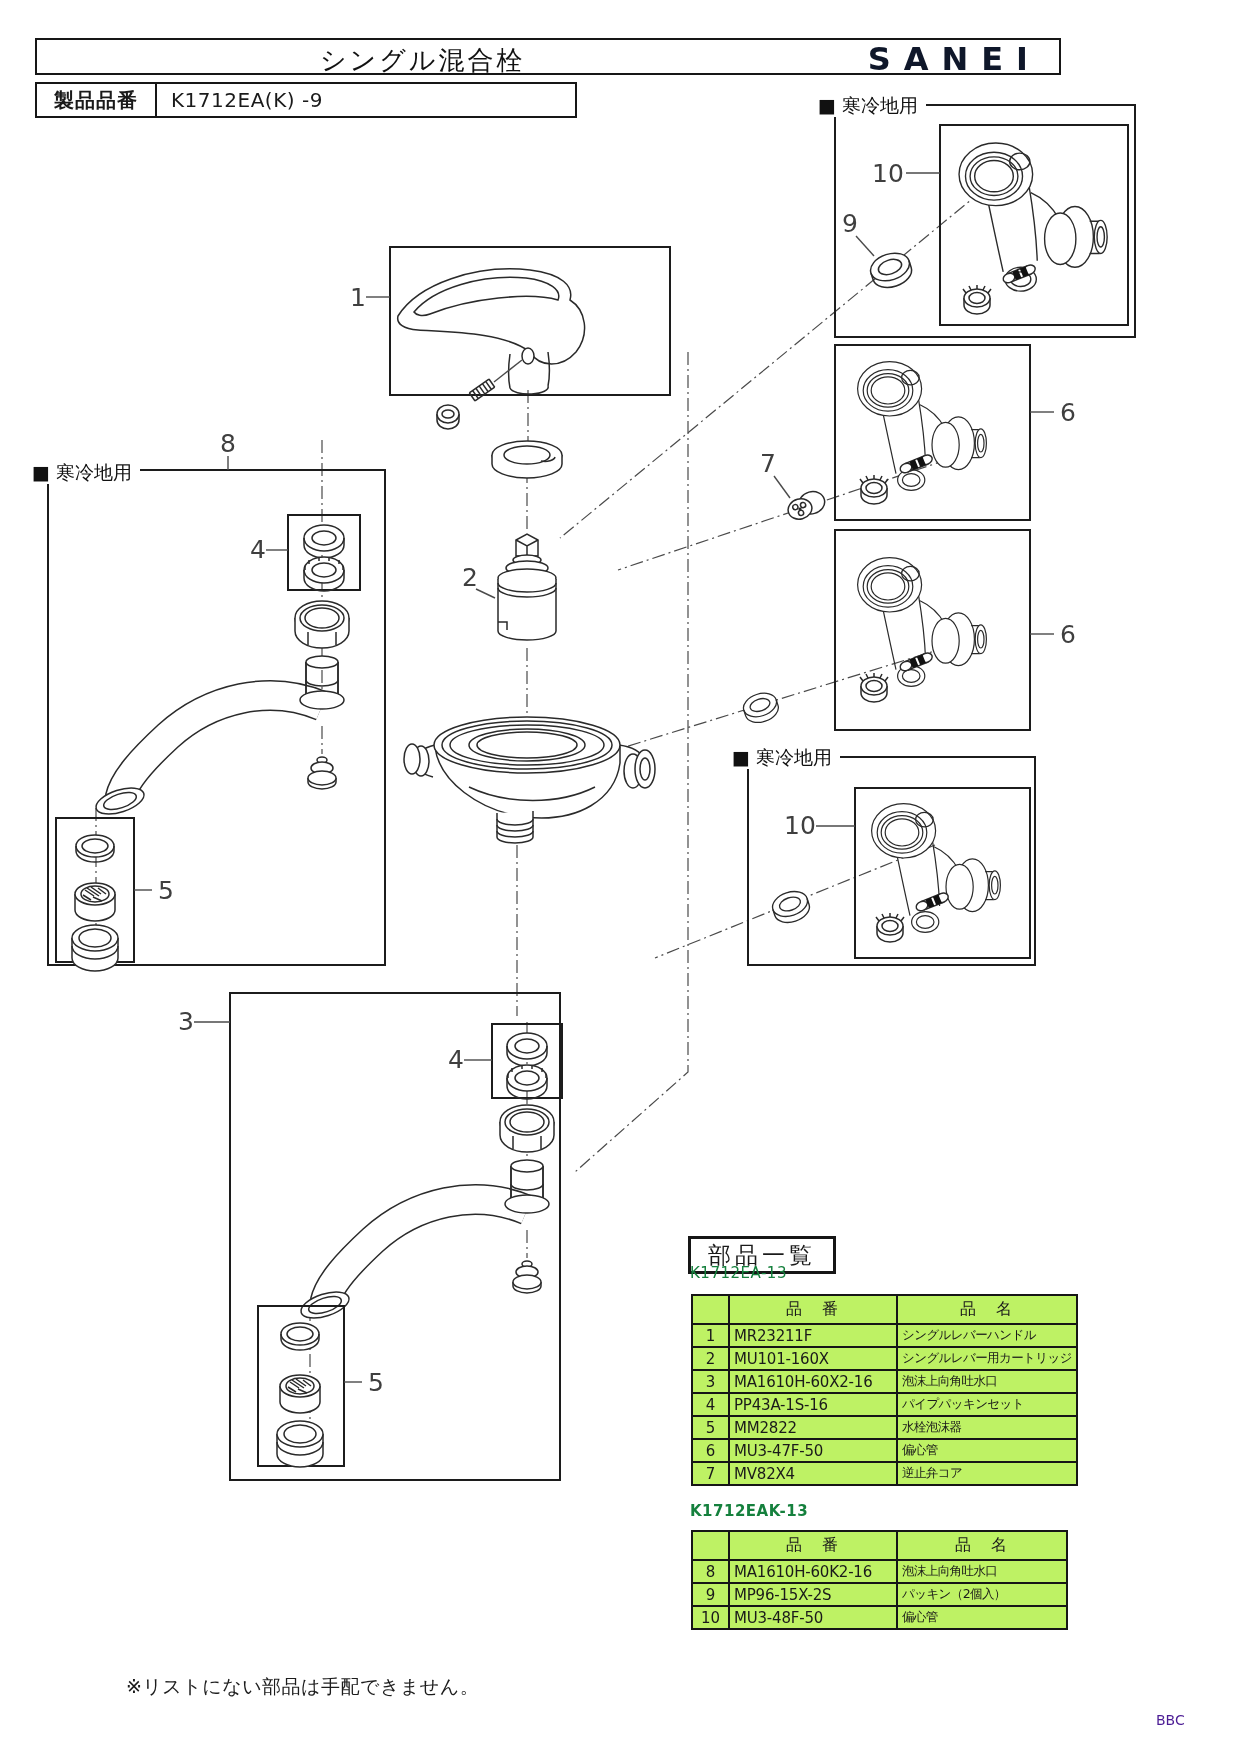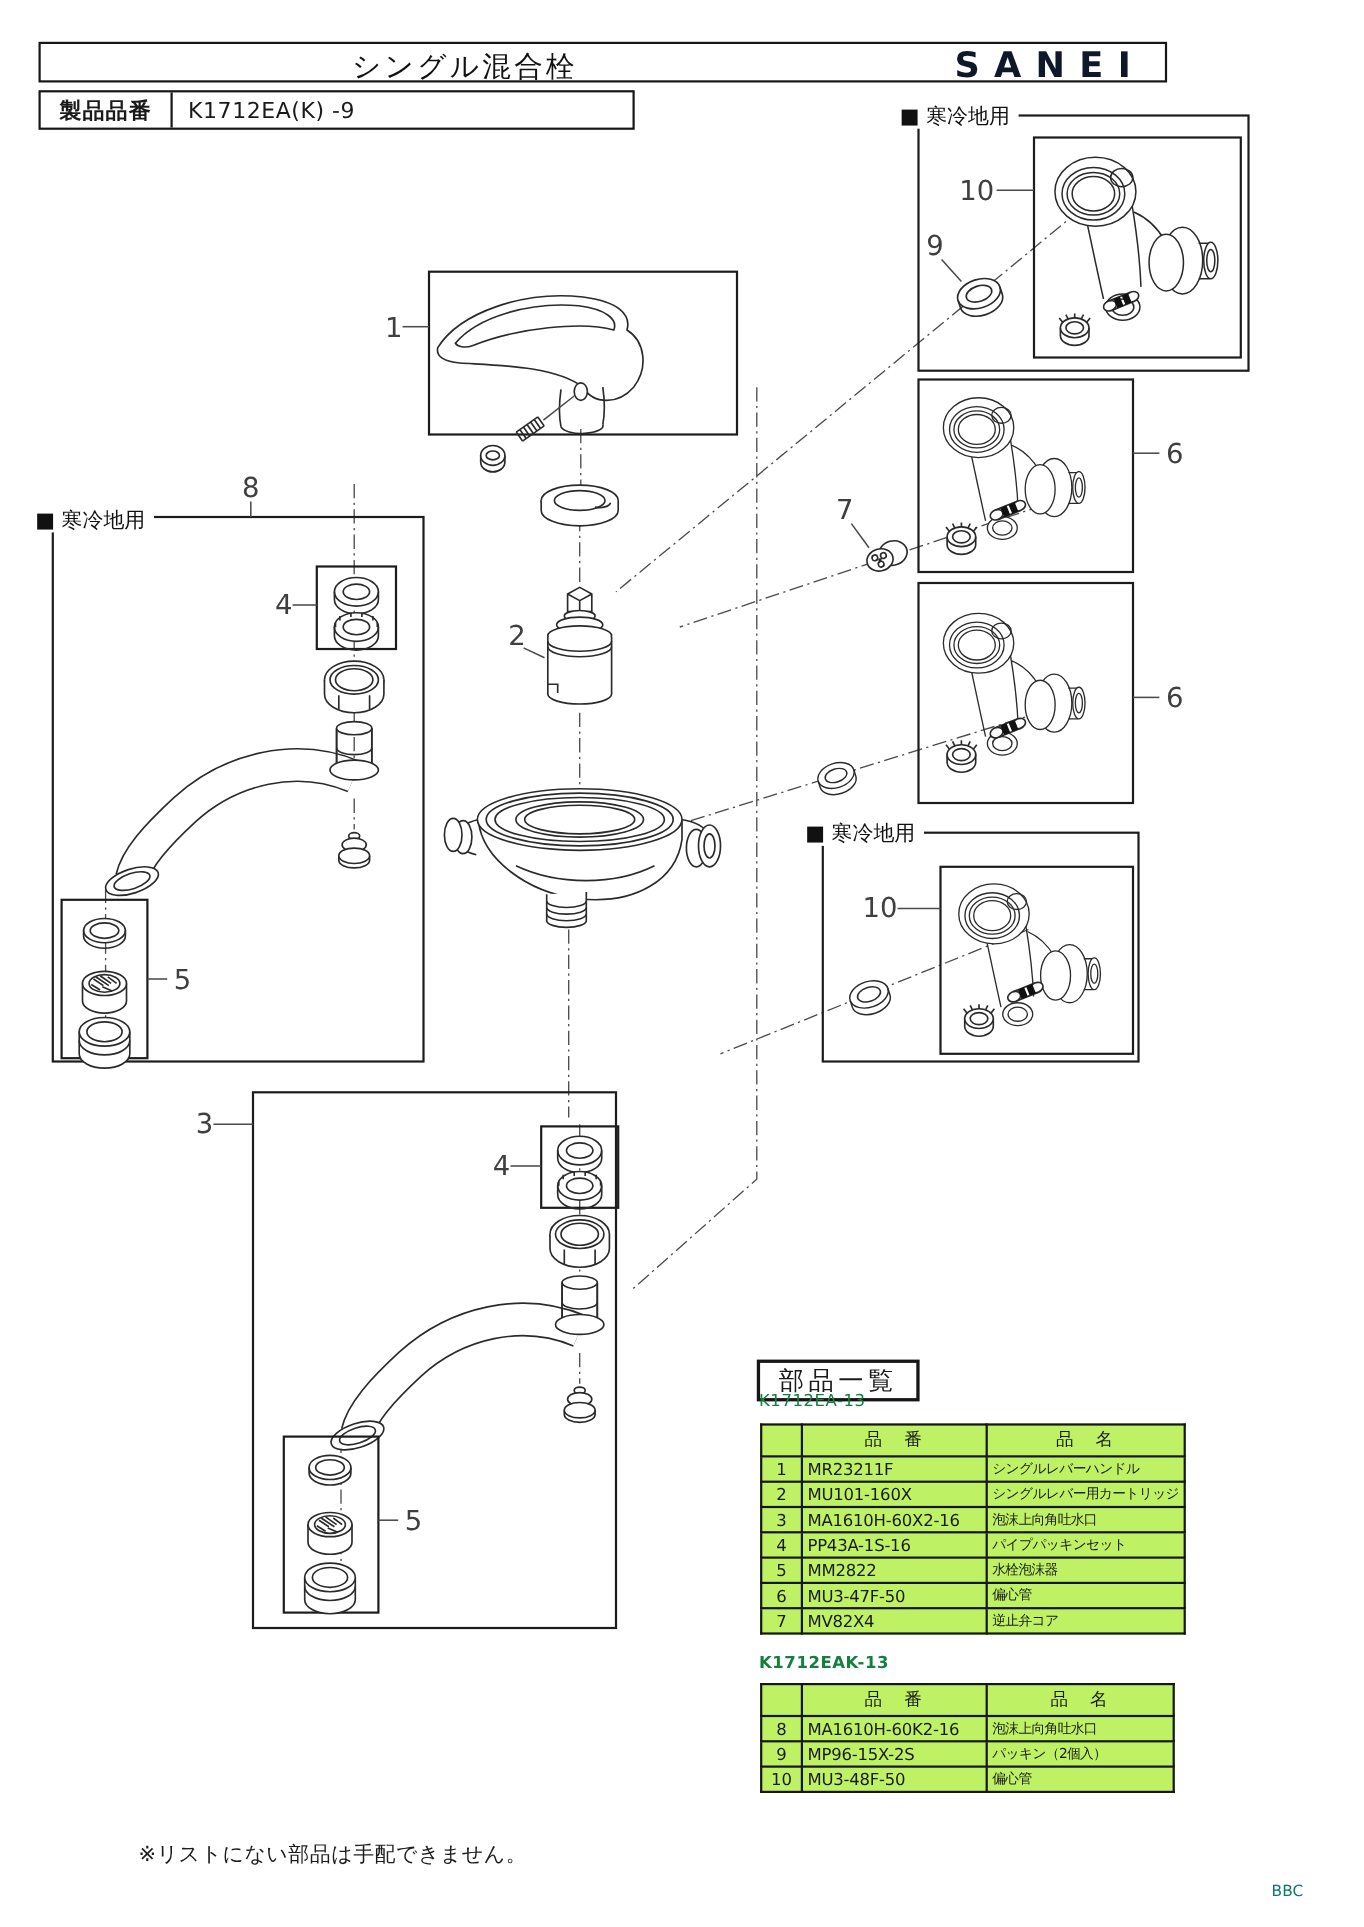--- a/index.html
+++ b/index.html
@@ -60,21 +60,21 @@
   col.c-name { width:170px; }
   table.ptable th { height:29px; font-size:16px; letter-spacing:2px; text-align:center; }
   table.ptable td { height:23px; }
   td.cell-no   { text-align:center; font-size:15px; }
   td.cell-code { text-align:left; font-size:15px; padding-left:7px; letter-spacing:-0.2px; }
   td.cell-name { text-align:left; font-size:12.5px; padding-left:5px; letter-spacing:-0.6px; }
   .ptable-2 td { height:25px; }
 
   
   .footnotes { left:100px; top:1669px; font-size:19px; line-height:34px; color:#1c1c1c; letter-spacing:0.5px;margin-left:26px; }
-  .doc-code { left:1156px; top:1712px; font-size:14px; color:#0f766e; }
+  .doc-code { left:1156px; top:1712px; font-size:14px; color:#4c1d95; }
 
   
   svg.diagram { left:0; top:0; }
   .ln   { stroke:#2a2a2a; stroke-width:1.5; fill:none; }
   .lnw  { stroke:#2a2a2a; stroke-width:1.5; fill:#ffffff; }
   .box  { stroke:#1c1c1c; stroke-width:2; fill:none; }
   .axis { stroke:#4a4a4a; stroke-width:1.2; fill:none; stroke-dasharray:13 4 2 4; }
   .leader { stroke:#4a4a4a; stroke-width:1.4; fill:none; }
   .callout { font-size:25px; fill:#3f3f3f; font-family:"DejaVu Sans","Liberation Sans",sans-serif; }
   .coldlbl { font-size:19px; fill:#111; font-family:"DejaVu Sans","Liberation Sans",sans-serif; }

